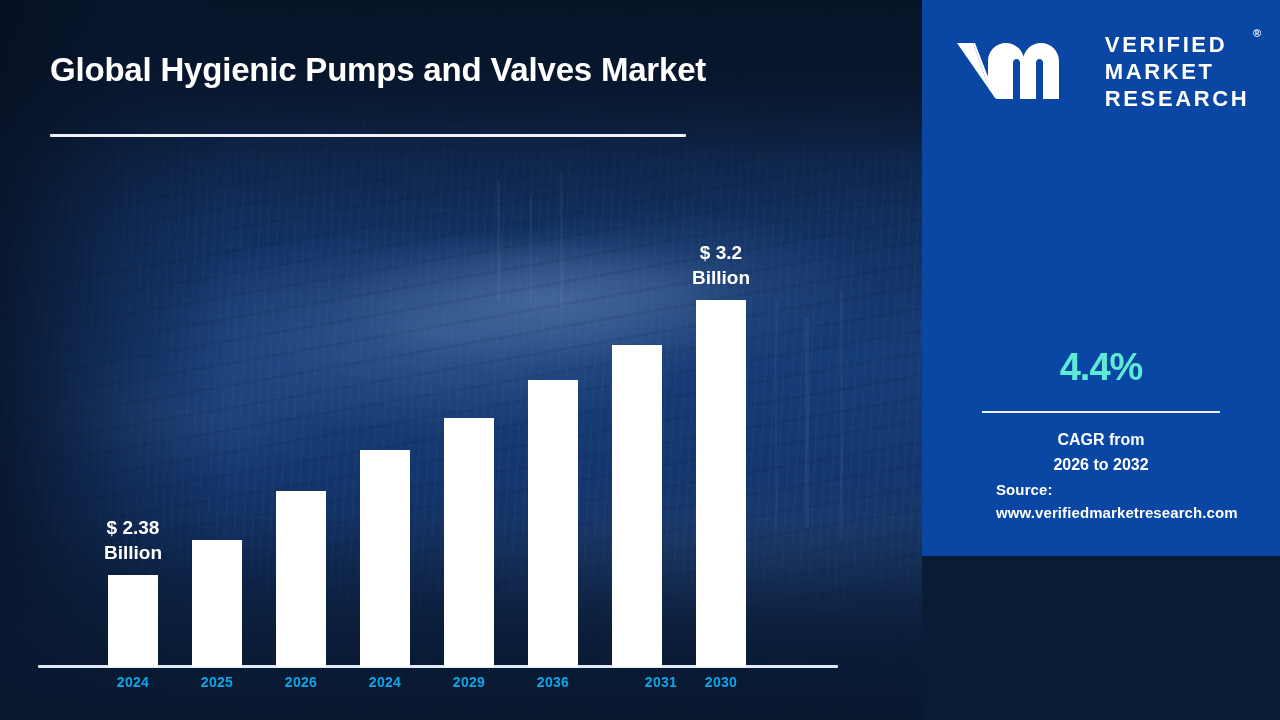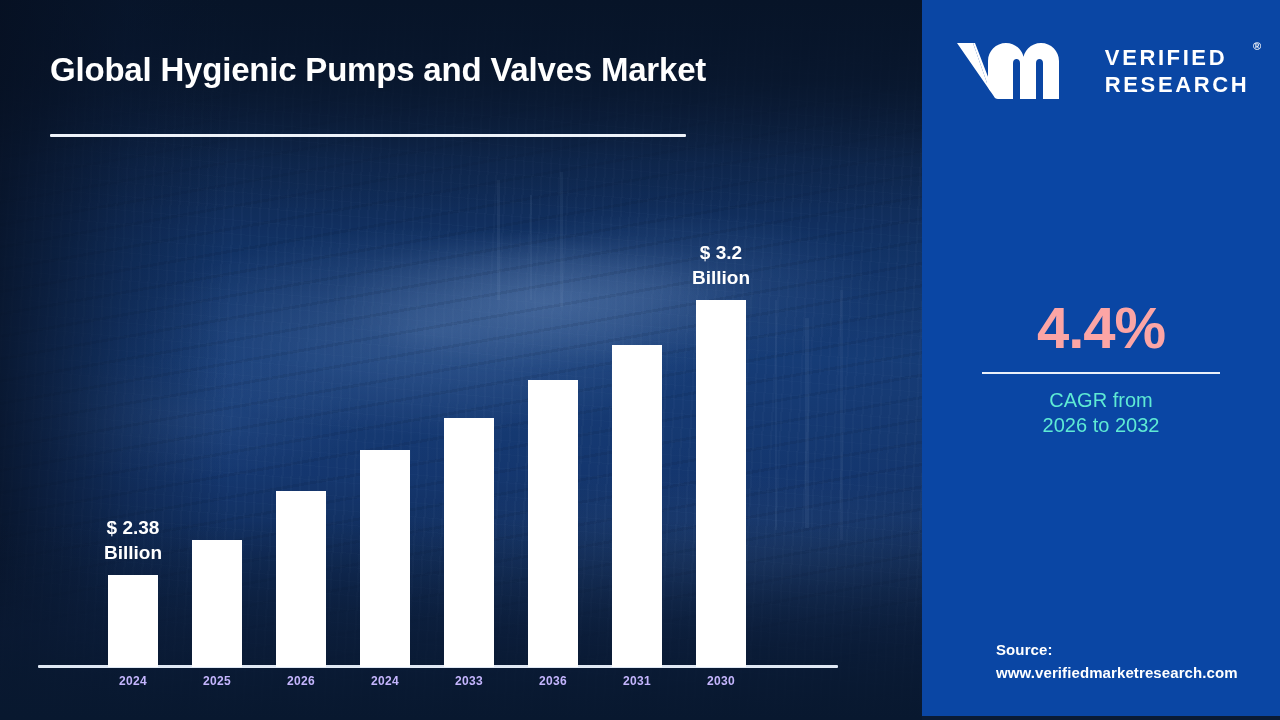--- a/index.html
+++ b/index.html
@@ -88,30 +88,30 @@
   #axis-line {
     position:absolute; left:38px; top:665px; width:800px; height:3px;
     background:#dfe8f4; border-radius:1px;
   }
   .bar {
     position:absolute; bottom:53px; width:50px;
     background:#ffffff;
   }
   .year-label {
     position:absolute; top:674px; width:90px; text-align:center;
-    color:#c4b5fd; font-size:12px; font-weight:bold; letter-spacing:.3px;
+    color:#0ea5e9; font-size:14px; font-weight:bold; letter-spacing:.3px;
   }
   .value-callout {
     position:absolute; width:120px; text-align:center;
     color:#ffffff; font-size:19px; font-weight:bold; line-height:25px;
   }
 
   
   #right-panel {
-    position:absolute; left:922px; top:0; width:358px; height:716px;
+    position:absolute; left:922px; top:0; width:358px; height:556px;
     background:#0a46a4;
   }
   #logo-block {
     position:absolute; left:0; top:28px; width:358px; height:86px;
     display:flex; align-items:center; justify-content:center; gap:16px;
   }
   #logo-mark { width:136px; height:72px; flex:none; }
   #logo-words { position:relative; }
   .logo-line {
     color:#ffffff; font-size:22px; font-weight:bold;
@@ -119,28 +119,29 @@
   }
   #logo-reg {
     position:absolute; right:-12px; top:-4px;
     color:#ffffff; font-size:11px; font-weight:bold;
   }
 
   #cagr-block {
     position:absolute; left:0; top:296px; width:358px; text-align:center;
   }
   #cagr-value {
-    color:#fca5a5; font-size:58px; font-weight:bold; letter-spacing:-1px;
+    color:#5eead4; font-size:38px; font-weight:bold; letter-spacing:-1px;
     line-height:64px;
+    margin-top:39px;
   }
   #cagr-rule {
     width:238px; height:2px; background:#e9f0fa; margin:12px auto 14px auto;
   }
   .cagr-sub {
-    color:#5eead4; font-size:20px; font-weight:normal; line-height:25px;
+    color:#ffffff; font-size:16px; font-weight:bold; line-height:25px;
   }
 
   #source-block {
     position:absolute; left:38px; bottom:32px; width:320px;margin-left:36px;
   }
   .source-line {
     color:#ffffff; font-size:15px; font-weight:bold; line-height:23px;
     letter-spacing:.1px;
   }
 </style>
@@ -174,23 +175,23 @@
           <div class="bar" title="$ 2.72 Billion USD" style="left: 444px; height: 249px; background: rgb(255, 255, 255);"></div>
           <div class="bar" title="$ 2.85 Billion USD" style="left: 528px; height: 287px; background: rgb(255, 255, 255);"></div>
           <div class="bar" title="$ 2.97 Billion USD" style="left: 612px; height: 322px; background: rgb(255, 255, 255);"></div>
           <div class="bar" title="$ 3.2 Billion USD" style="left: 696px; height: 367px; background: rgb(255, 255, 255);"></div>
         </div>
       <div id="years-layer">
           <div class="year-label" style="left: 88px;">2024</div>
           <div class="year-label" style="left: 172px;">2025</div>
           <div class="year-label" style="left: 256px;">2026</div>
           <div class="year-label" style="left: 340px;">2024</div>
-          <div class="year-label" style="left: 424px;">2033</div>
+          <div class="year-label" style="left: 424px;">2029</div>
           <div class="year-label" style="left: 508px;">2036</div>
-          <div class="year-label" style="left: 592px;">2031</div>
+          <div class="year-label" style="left: 616px;">2031</div>
           <div class="year-label" style="left: 676px;">2030</div>
         </div>
       <div id="callouts-layer">
           <div class="value-callout" style="left: 73px; top: 515px;">
             <div>$ 2.38</div>
             <div>Billion</div>
           </div>
           <div class="value-callout" style="left: 661px; top: 240px;">
             <div>$ 3.2</div>
             <div>Billion</div>
@@ -201,20 +202,21 @@
 
   <div id="right-panel">
 
     <div id="logo-block">
       <svg id="logo-mark" viewBox="0 0 136 72">
         <path fill="#ffffff" d="M4 8 h16 l14 40 h1 V26 c0 -10 8 -18 18 -18 s18 8 18 18 v4 h-1 v-4 c0 -10 8 -18 18 -18 s18 8 18 18 v38 h-16 V28 c0 -2.5 -1.5 -4 -3.5 -4 s-3.5 1.5 -3.5 4 v36 h-16 V28 c0 -2.5 -1.5 -4 -3.5 -4 s-3.5 1.5 -3.5 4 v36 h-15 c-2 0 -3.6 -1.1 -4.3 -2.9 L4 8 Z"></path>
         <path fill="#ffffff" d="M20 8 l14 40 2 6 c.8 2 2.4 3 4.4 3 H44 c-2 0 -3.6 -1.1 -4.3 -2.9 L22 8 Z"></path>
       </svg>
       <div id="logo-words">
         <div class="logo-line">VERIFIED</div>
+        <div class="logo-line">MARKET</div>
         <div class="logo-line">RESEARCH</div>
         <div id="logo-reg">®</div>
       </div>
     </div>
 
     <div id="cagr-block">
       <div id="cagr-value">4.4%</div>
       <div id="cagr-rule"></div>
       <div class="cagr-sub">CAGR from</div>
       <div class="cagr-sub">2026 to 2032</div>

